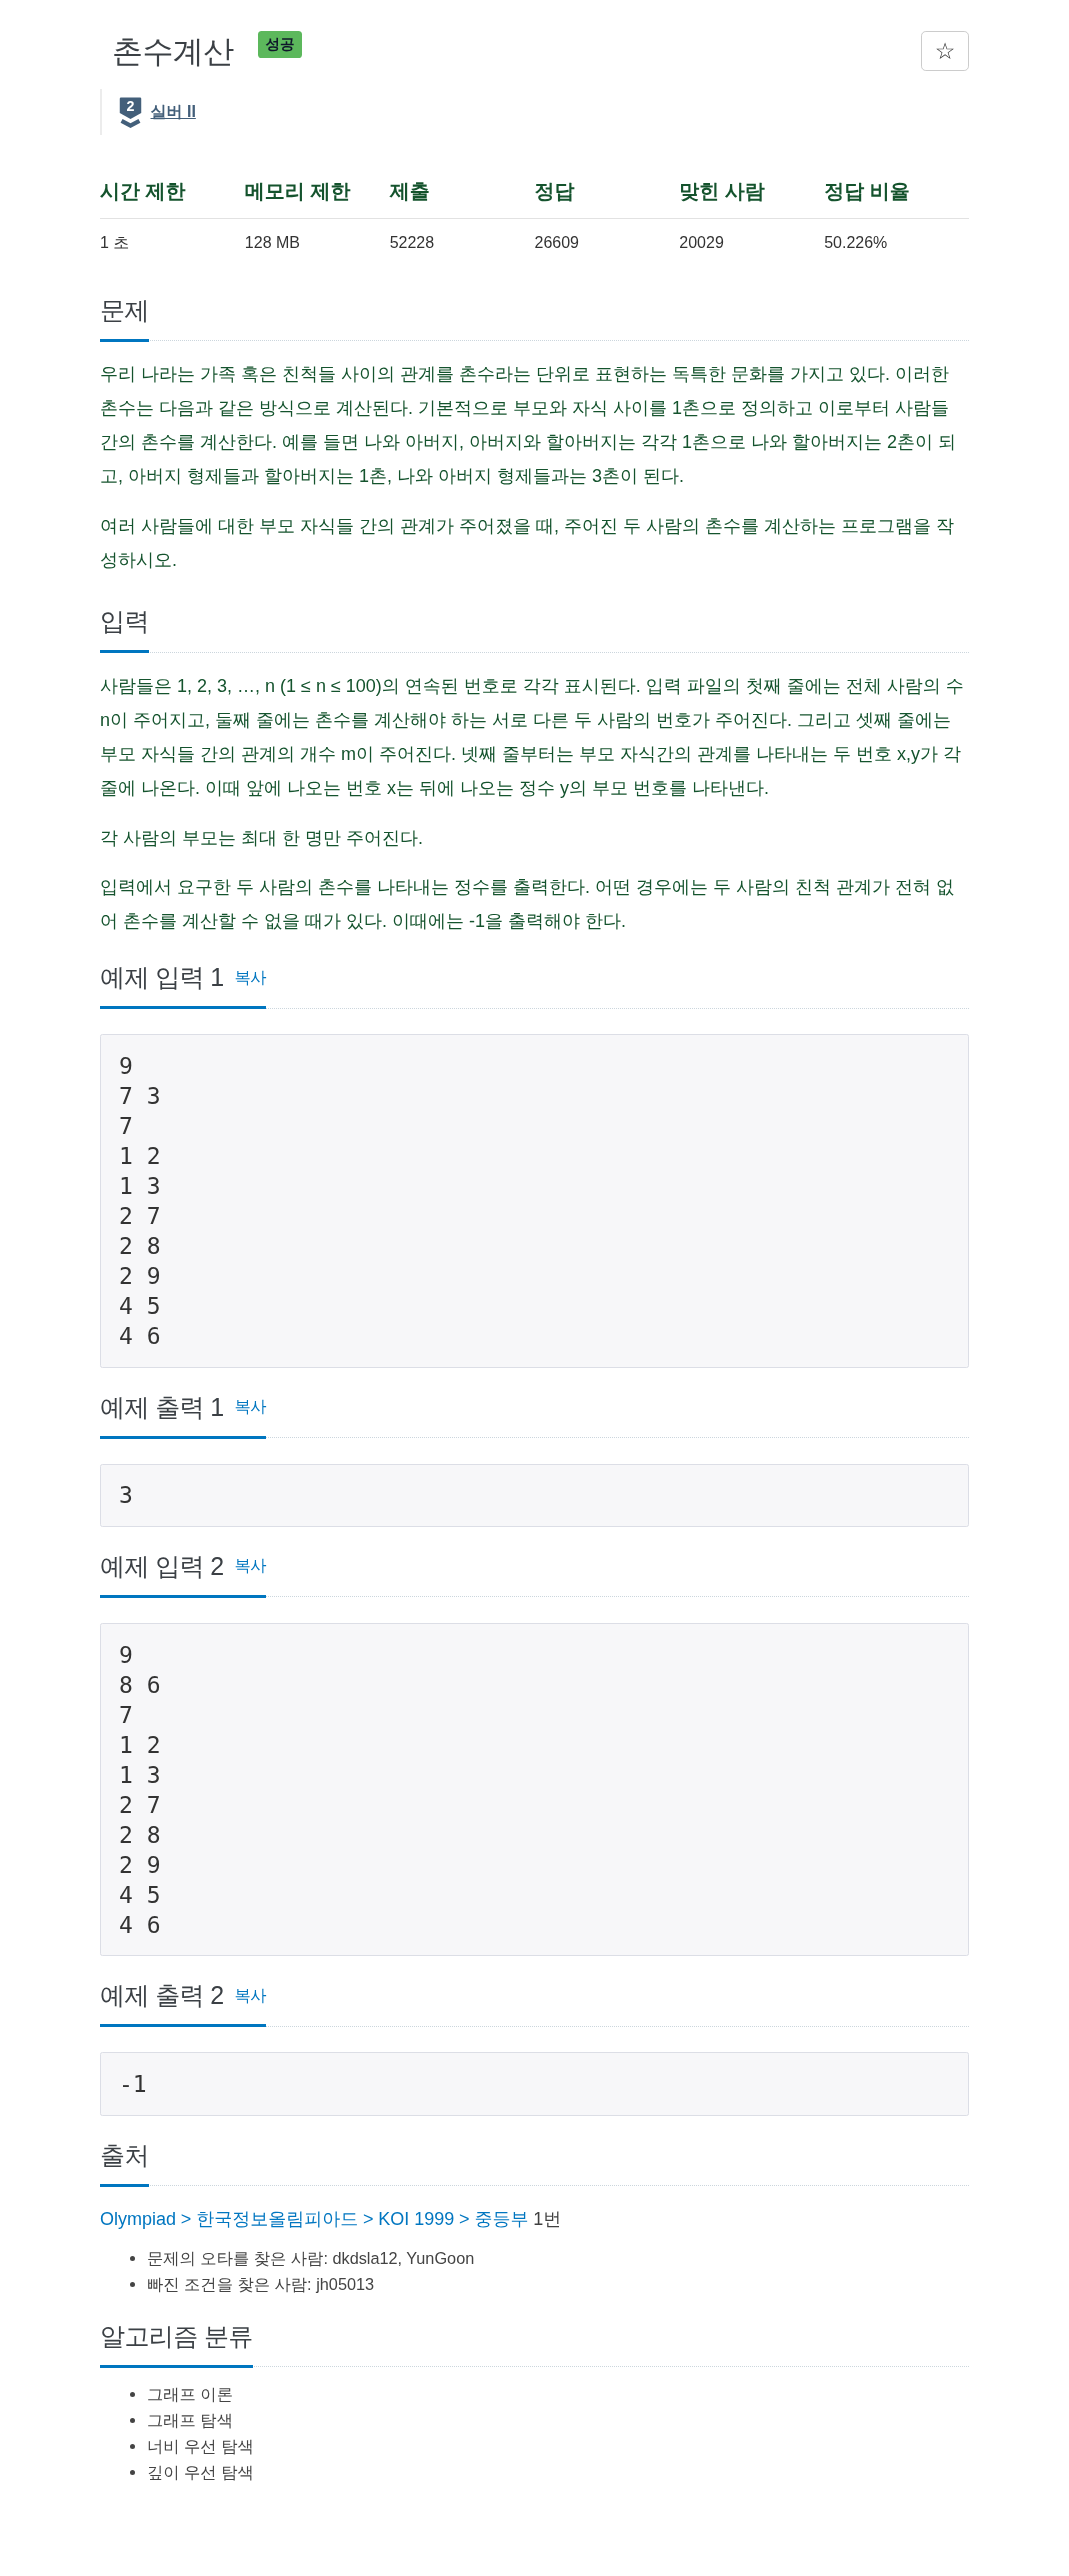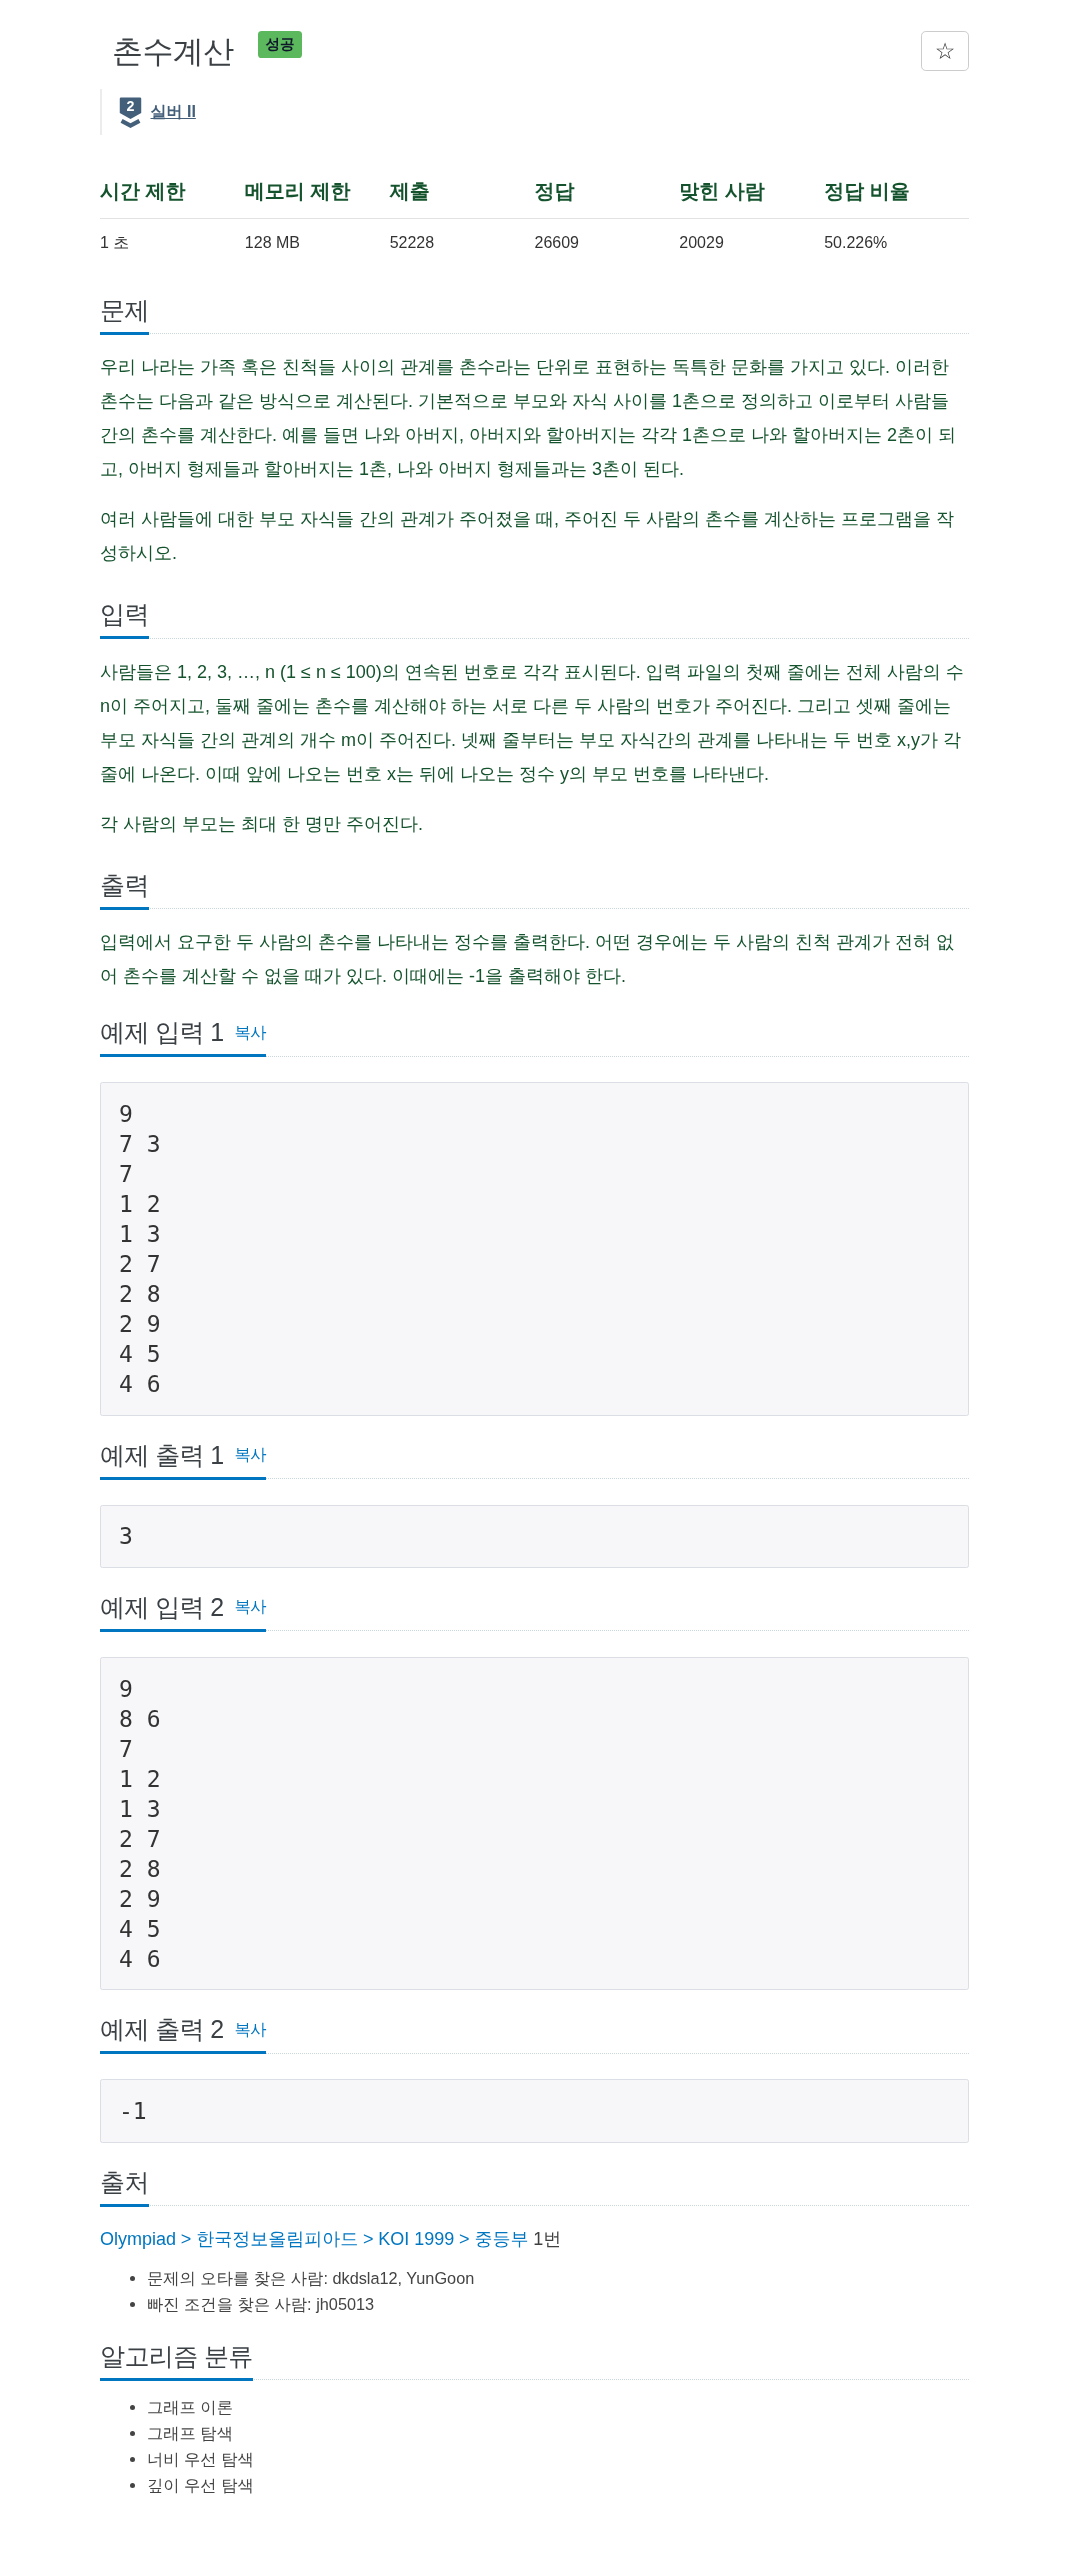--- a/index.html
+++ b/index.html
@@ -39,21 +39,21 @@
 
   
   .headline{position:relative;margin-top:28px;}
   .headline.sub{margin-top:23px;}
   .headline::after{
     content:"";position:absolute;left:0;right:0;bottom:0.6px;
     border-bottom:1.8px dotted #ccd6dd;
   }
   .headline h2{
     display:inline-block;margin:0;font-size:25px;font-weight:400;color:#3b4045;
-    padding-bottom:5px;border-bottom:3.6px solid #0076c0;position:relative;z-index:1;
+    padding-bottom:12px;border-bottom:3.6px solid #0076c0;position:relative;z-index:1;
     letter-spacing:-0.6px;
   }
   .copy-link{font-size:16.3px;color:#0076c0;text-decoration:none;margin-left:11px;vertical-align:3.6px;font-weight:400;font-family:Liberation Serif, serif;}
 
   p.body-text{font-size:18px;line-height:34px;color:#14532d;margin:15.7px 0;}
 
   pre.sample{
     box-sizing:border-box;width:100%;margin:25px 0 0 0;
     background:#f7f7f9;border:0.6px solid #dcdee6;border-radius:2.4px;
     font-family:"DejaVu Sans Mono", monospace;font-size:23px;line-height:30px;color:#333;
@@ -119,23 +119,20 @@
   </div>
   <p class="body-text">우리 나라는 가족 혹은 친척들 사이의 관계를 촌수라는 단위로 표현하는 독특한 문화를 가지고 있다. 이러한 촌수는 다음과 같은 방식으로 계산된다. 기본적으로 부모와 자식 사이를 1촌으로 정의하고 이로부터 사람들 간의 촌수를 계산한다. 예를 들면 나와 아버지, 아버지와 할아버지는 각각 1촌으로 나와 할아버지는 2촌이 되고, 아버지 형제들과 할아버지는 1촌, 나와 아버지 형제들과는 3촌이 된다.</p>
   <p class="body-text">여러 사람들에 대한 부모 자식들 간의 관계가 주어졌을 때, 주어진 두 사람의 촌수를 계산하는 프로그램을 작성하시오.</p>
 
   <div class="headline">
     <h2>입력</h2>
   </div>
   <p class="body-text">사람들은 1, 2, 3, …, n (1 ≤ n ≤ 100)의 연속된 번호로 각각 표시된다. 입력 파일의 첫째 줄에는 전체 사람의 수 n이 주어지고, 둘째 줄에는 촌수를 계산해야 하는 서로 다른 두 사람의 번호가 주어진다. 그리고 셋째 줄에는 부모 자식들 간의 관계의 개수 m이 주어진다. 넷째 줄부터는 부모 자식간의 관계를 나타내는 두 번호 x,y가 각 줄에 나온다. 이때 앞에 나오는 번호 x는 뒤에 나오는 정수 y의 부모 번호를 나타낸다.</p>
   <p class="body-text">각 사람의 부모는 최대 한 명만 주어진다.</p>
 
-  <div class="headline">
-    <h2>출력</h2>
-  </div>
   <p class="body-text">입력에서 요구한 두 사람의 촌수를 나타내는 정수를 출력한다. 어떤 경우에는 두 사람의 친척 관계가 전혀 없어 촌수를 계산할 수 없을 때가 있다. 이때에는 -1을 출력해야 한다.</p>
 
   <div class="headline sub">
     <h2><span>예제 입력 1</span><a href="#" class="copy-link">복사</a></h2>
   </div>
   <pre class="sample">9
 7 3
 7
 1 2
 1 3

